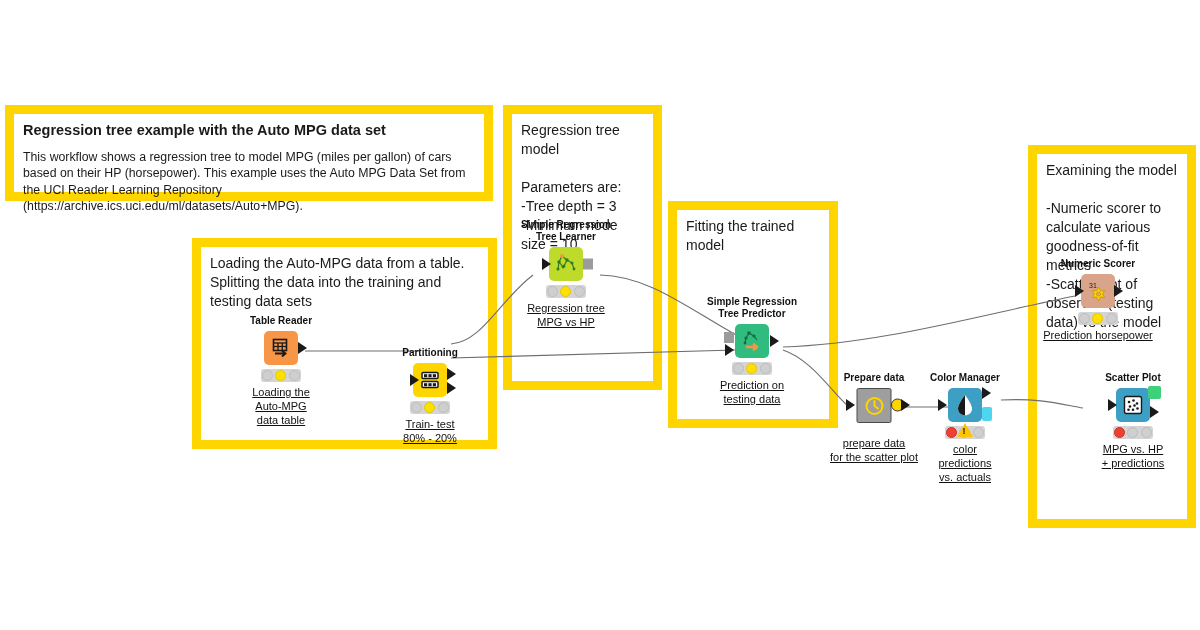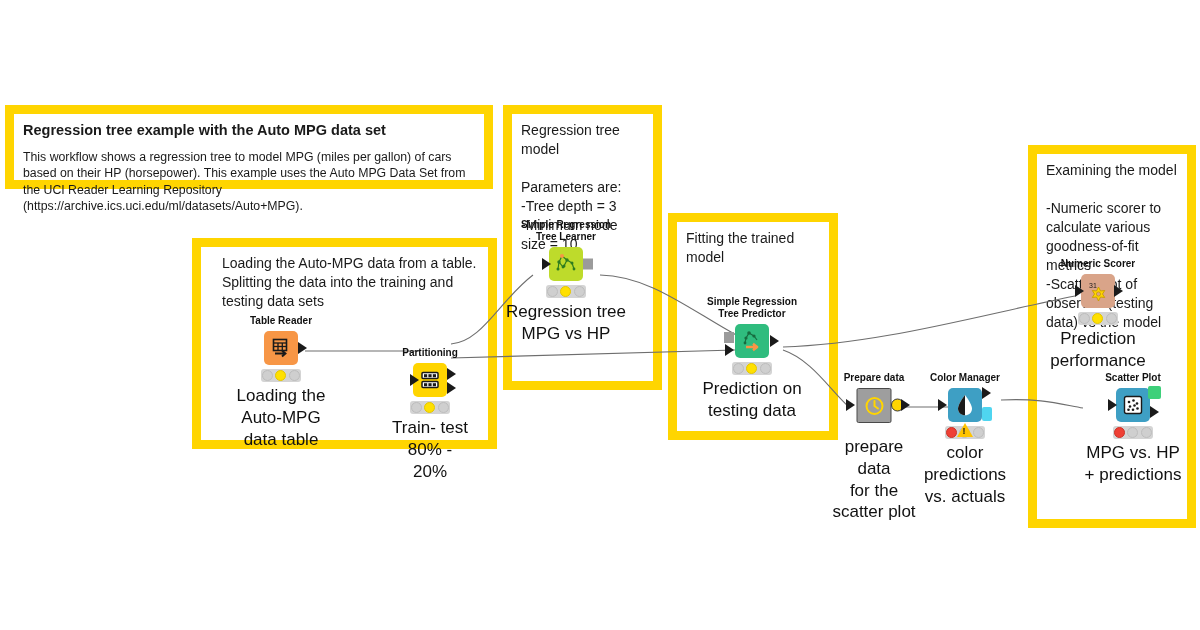--- a/index.html
+++ b/index.html
@@ -61,54 +61,54 @@
   .lamp.red{background:#ef4035;border-color:#cc3228;}
   .warn{
     position:absolute;left:50%;top:-3px;transform:translateX(-50%);
     width:0;height:0;border-left:8px solid transparent;border-right:8px solid transparent;
     border-bottom:14px solid #FFC400;
   }
   .warn:after{
     content:"!";position:absolute;left:-2.5px;top:4px;font-size:9px;font-weight:bold;
     color:#1a1a1a;line-height:1;
   }
-  .ndesc{font-size:17px;color:#111;line-height:1.28;white-space:pre-line;margin-top:3px;}
+  .ndesc{font-size:11px;color:#111;line-height:1.28;white-space:pre-line;margin-top:3px;text-decoration:underline;}
 
   .tab{position:absolute;width:11px;height:14px;border-radius:2px;}
 </style>
 </head>
 <body>
 
 <div id="canvas">
 
-  <div class="anno" style="left:5px;top:105px;width:488px;height:84px;">
+  <div class="anno" style="left:5px;top:105px;width:488px;height:96px;">
     <div class="pad">
       <div class="title">Regression tree example with the Auto MPG data set</div>
       <div class="body">This workflow shows  a regression tree  to model MPG (miles per gallon) of cars based on their HP (horsepower). This example uses the Auto MPG Data Set from the UCI Reader Learning Repository (https://archive.ics.uci.edu/ml/datasets/Auto+MPG).</div>
     </div>
   </div>
 
   <div class="anno small" style="left:503px;top:105px;width:159px;height:285px;">
     <div class="pad">
       <div class="body">Regression tree model
 
 Parameters are:
 -Tree depth = 3
 -Minimum node size = 10</div>
     </div>
   </div>
 
-  <div class="anno small" style="left:192px;top:238px;width:305px;height:211px;padding-left:12px;">
+  <div class="anno small" style="left:192px;top:238px;width:305px;height:211px;">
     <div class="pad">
       <div class="body">Loading the Auto-MPG data from a table.
 Splitting the data into the training and testing data sets</div>
     </div>
   </div>
 
-  <div class="anno small" style="left:668px;top:201px;width:170px;height:227px;margin-top:12px;">
+  <div class="anno small" style="left:668px;top:201px;width:170px;height:227px;">
     <div class="pad">
       <div class="body">Fitting the trained model</div>
     </div>
   </div>
 
   <div class="anno small" style="left:1028px;top:145px;width:168px;height:383px;">
     <div class="pad">
       <div class="body">Examining the model
 
 -Numeric scorer to calculate various goodness-of-fit metrics
@@ -304,21 +304,21 @@
         </svg>
       </div>
       <div class="port tri tri-in" style="left:35px;"></div>
       <div class="port tri tri-out" style="left:74px;"></div>
     </div>
     <div class="status">
       <span class="lamp"></span>
       <span class="lamp yellow"></span>
       <span class="lamp"></span>
     </div>
-    <div class="ndesc">Prediction performance</div>
+    <div class="ndesc">Prediction horsepower</div>
   </div>
 
   <div class="node" style="left:1080px;top:372px;width:106px;">
     <div class="nlabel">Scatter Plot</div>
     <div class="nbody">
       <div class="nbox" style="background:#3E9FC4;">
         <svg width="22" height="22" viewBox="0 0 22 22">
           <rect x="2.5" y="2.5" width="17" height="17" rx="2" fill="#ffffff" stroke="#1a1a1a" stroke-width="1.4"></rect>
           <circle cx="7" cy="8" r="1.3" fill="#1a1a1a"></circle>
           <circle cx="11.5" cy="6.5" r="1.3" fill="#1a1a1a"></circle>

